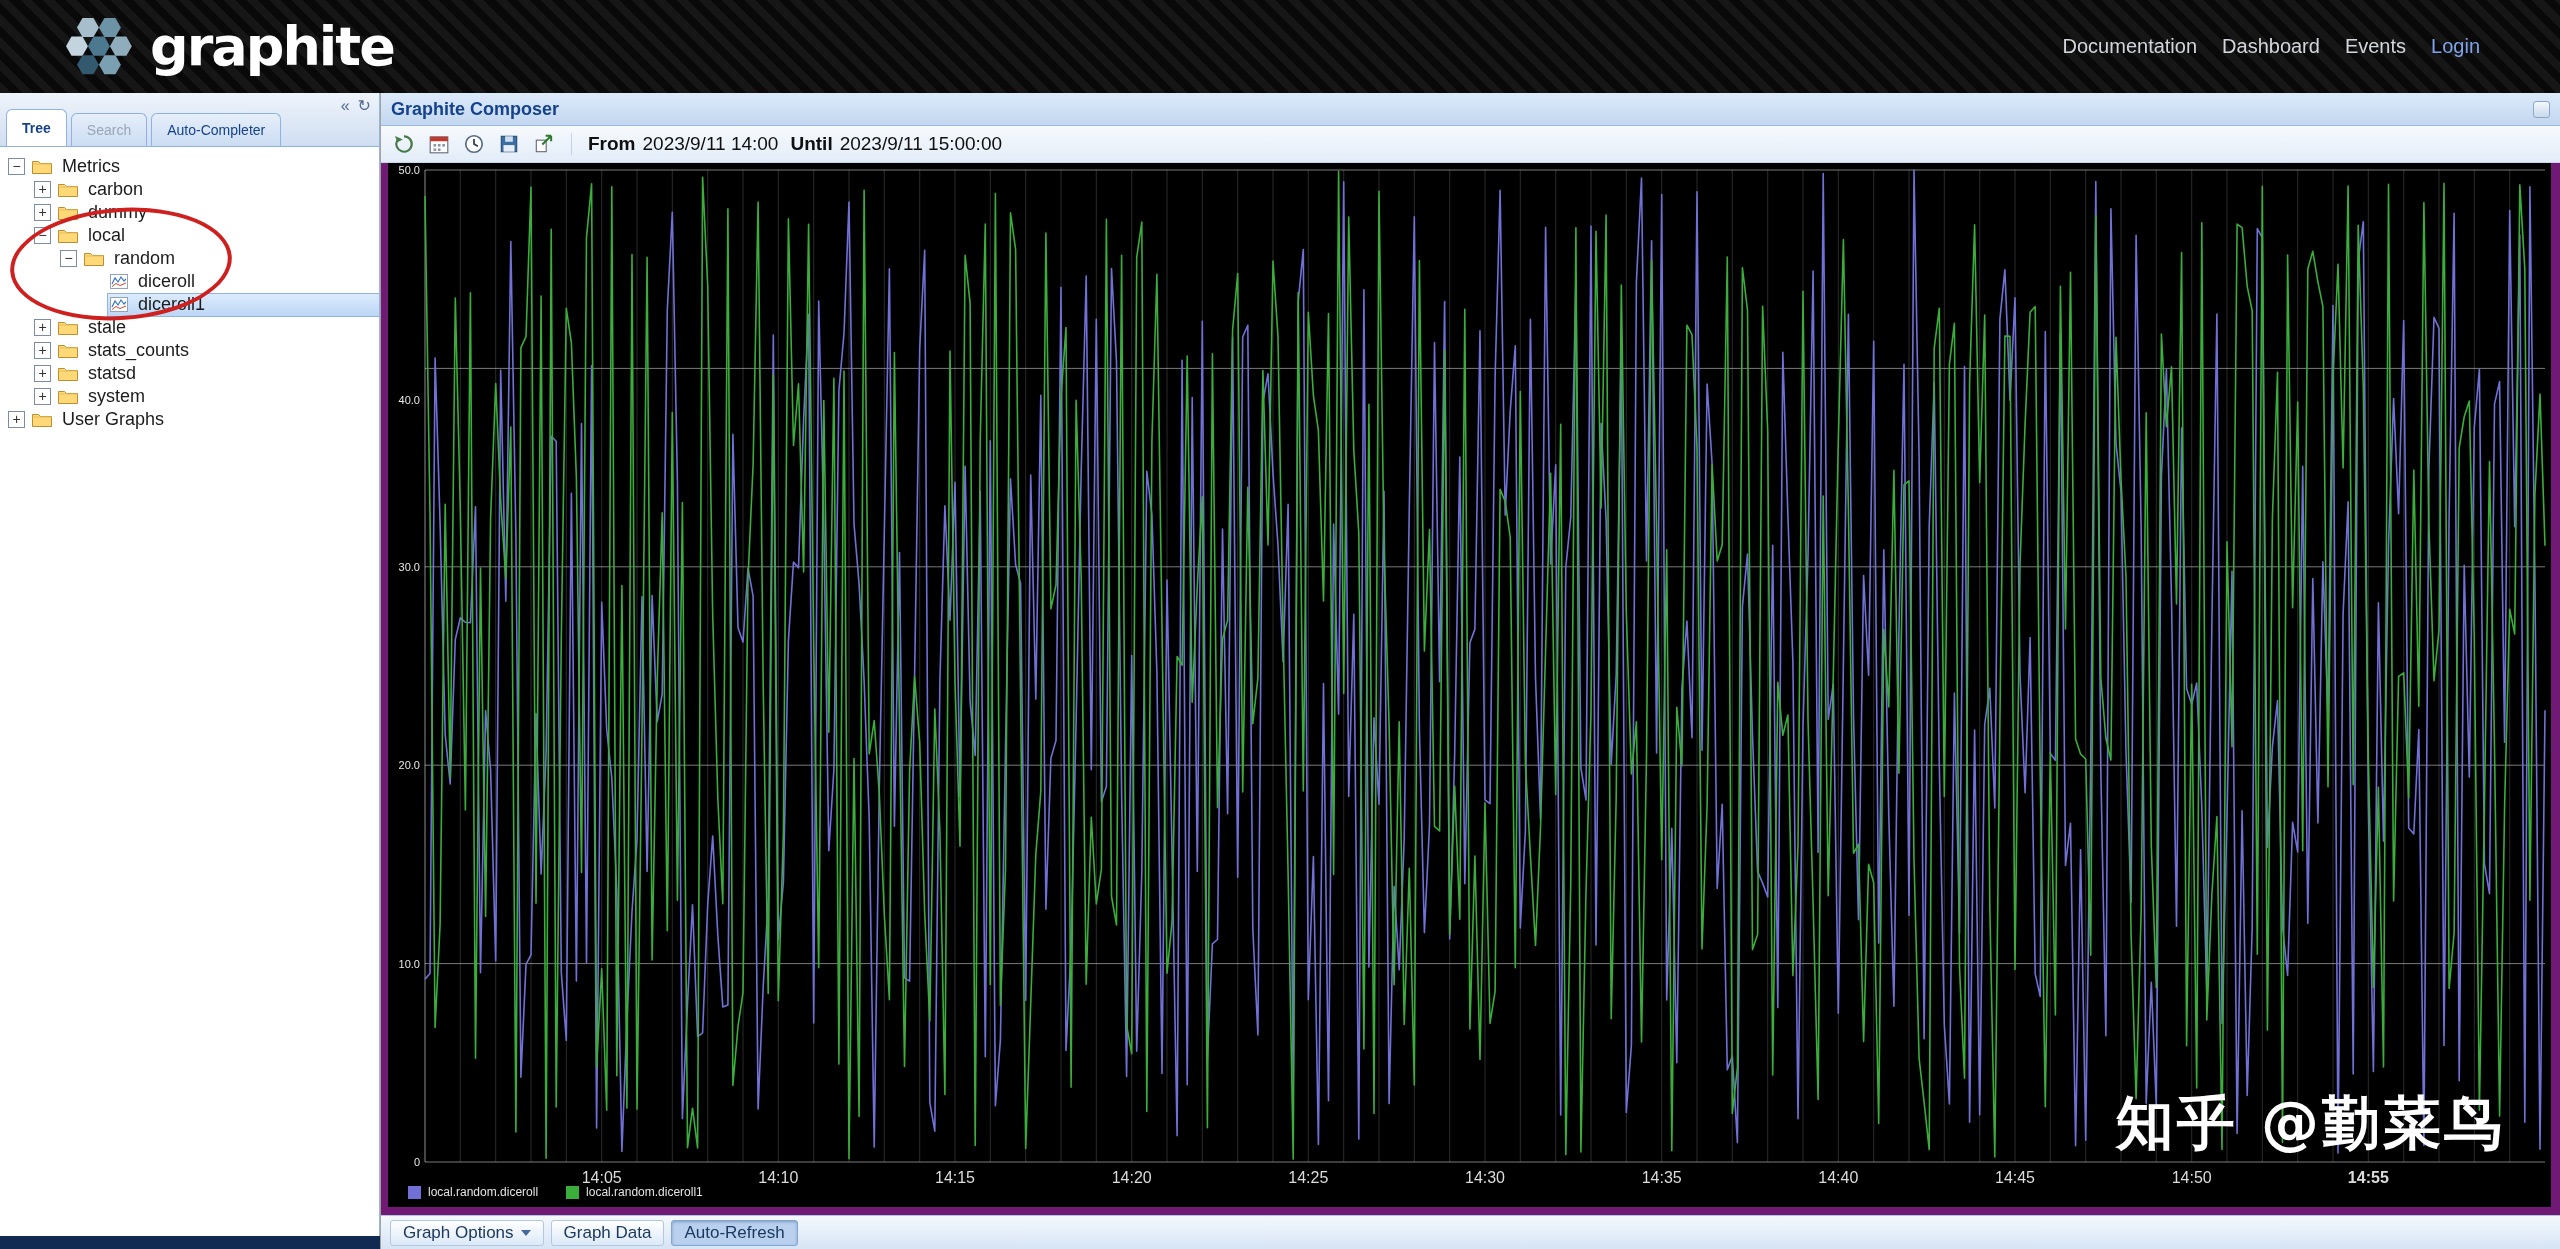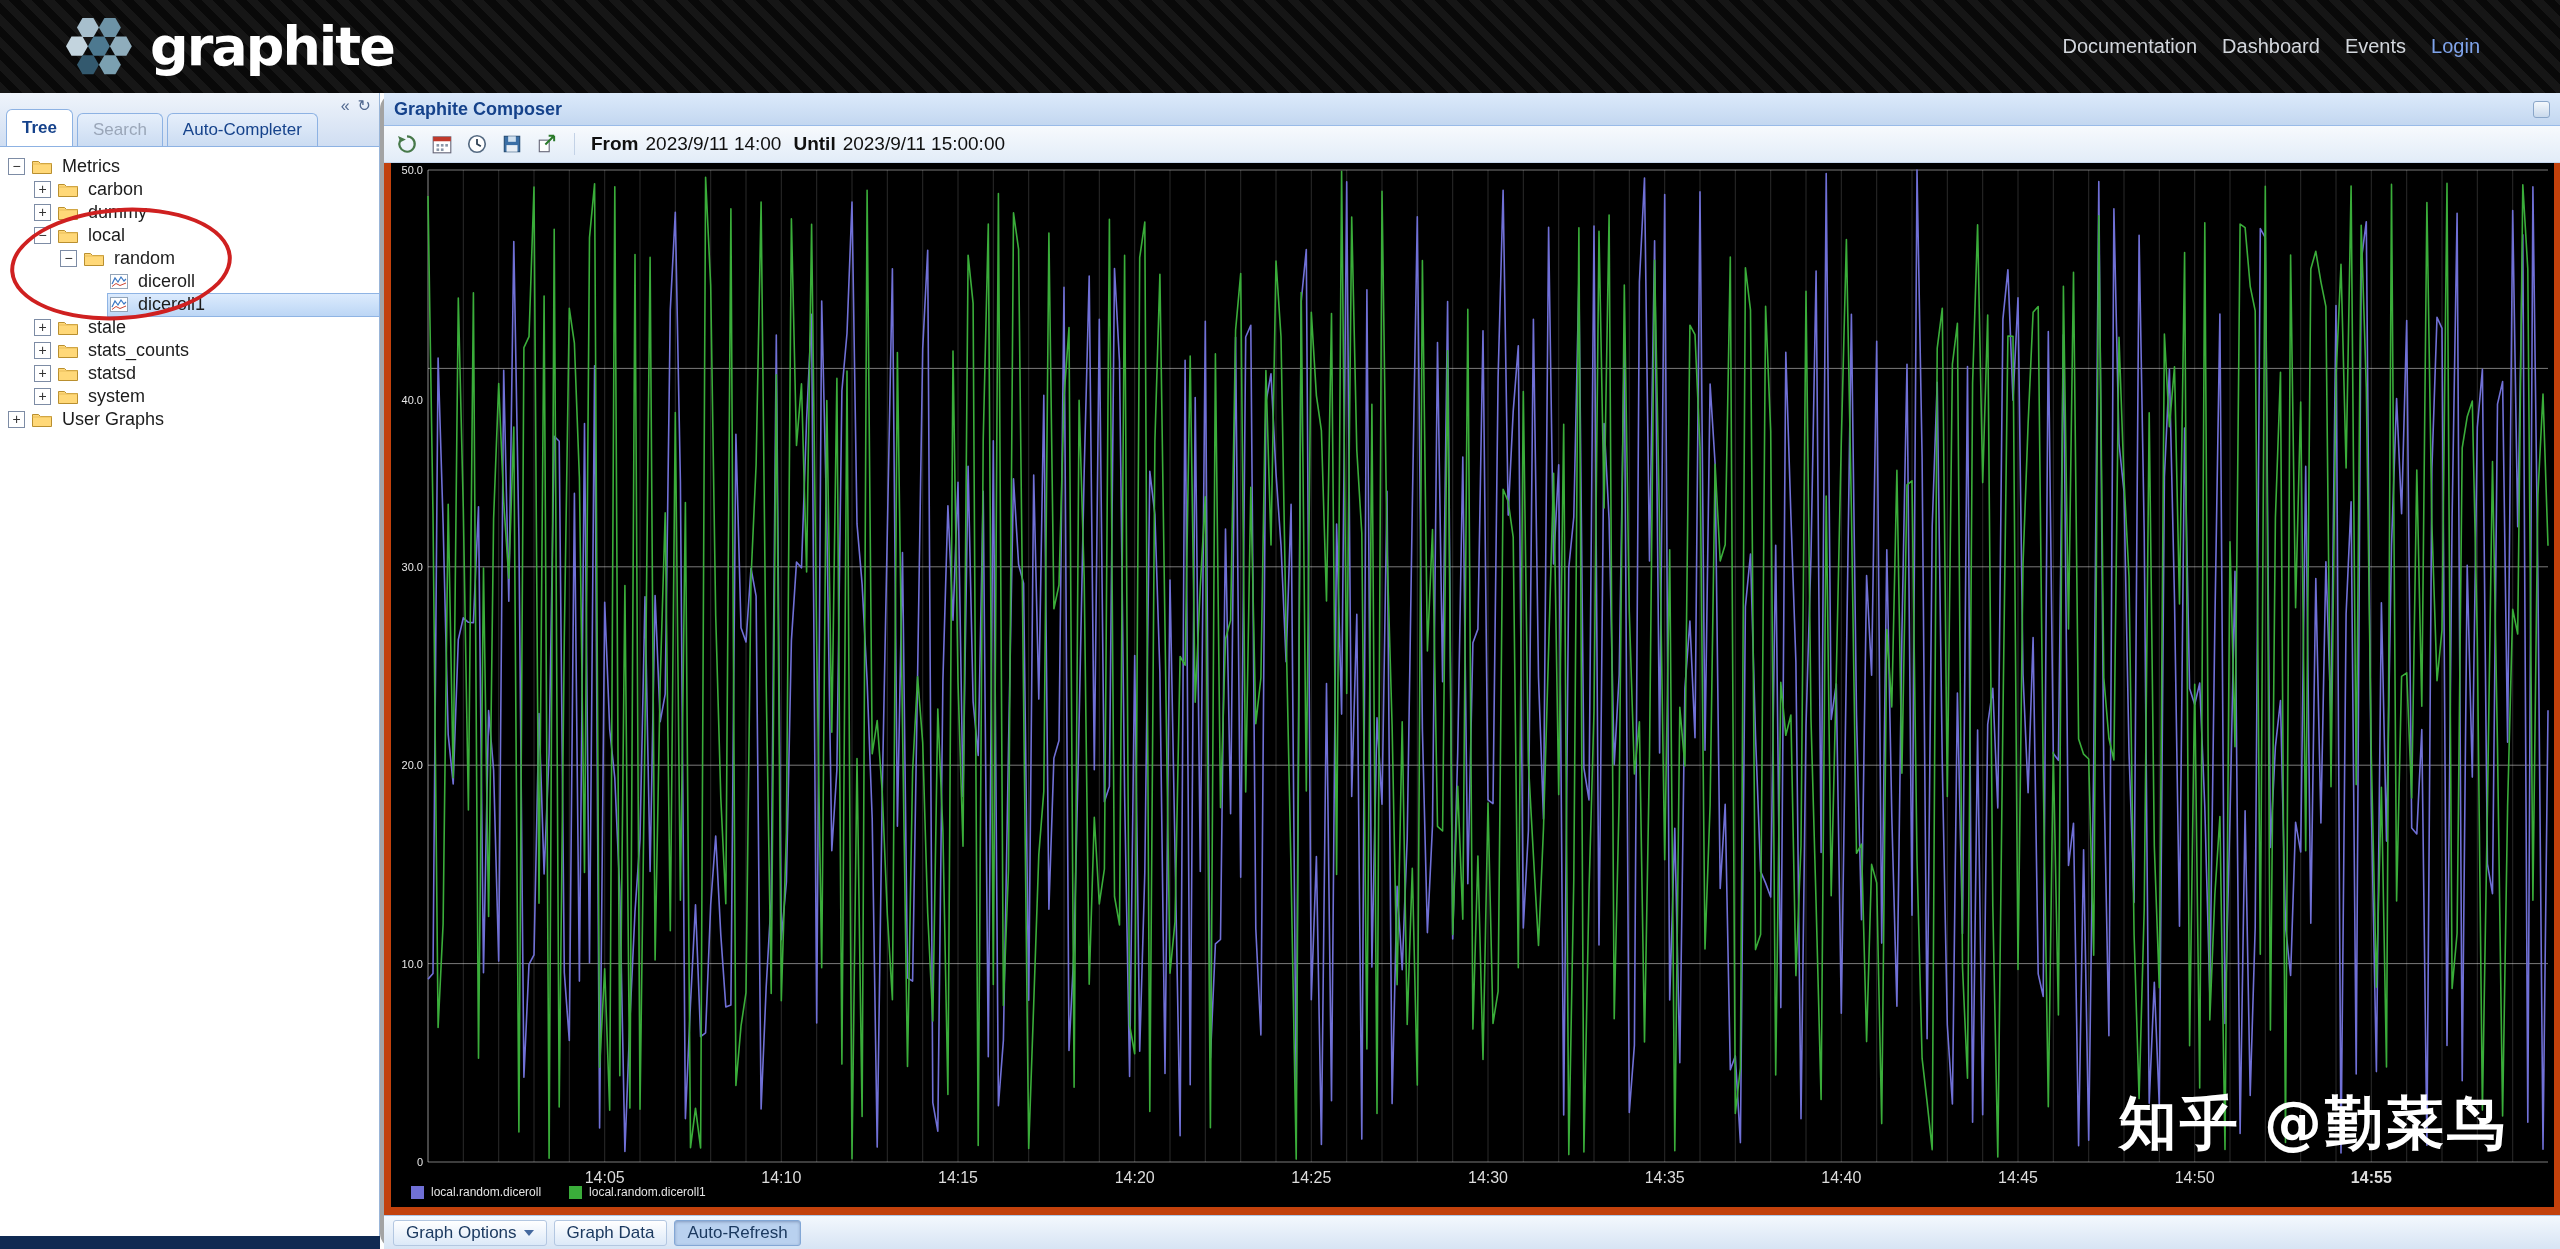--- a/index.html
+++ b/index.html
@@ -17,21 +17,21 @@
   .nav-link { color:#d2d6dc; font-size:20px; cursor:pointer; }
   .nav-link.accent { color:#7fa3ea; }
 
   
   .sidebar { position:absolute; left:0; top:93px; width:380px; bottom:0; background:#fff;
     border-right:1px solid #99b5d8; }
   .side-tabs { position:relative; height:54px; background:linear-gradient(#eff4fb,#d0def2);
     border-bottom:1px solid #8db2e3; padding:0 6px; display:flex; align-items:flex-end; gap:4px; }
   .side-tools { position:absolute; top:5px; right:8px; display:flex; gap:8px; }
   .side-tool { font-size:16px; color:#51688f; cursor:pointer; line-height:1; }
-  .tab { height:33px; padding:0 15px; display:flex; align-items:center; font-size:17px;
+  .tab { height:33px; padding:0 15px; display:flex; align-items:center; font-size:14px;
     color:#15428b; background:linear-gradient(#e6effb,#cbdcf2); border:1px solid #8db2e3;
     border-bottom:none; border-radius:6px 6px 0 0; cursor:pointer; white-space:nowrap; }
   .tab.active { background:#fff; height:37px; font-weight:bold; }
   .tab.disabled { color:#9aa6b8; }
 
   .tree { padding-top:8px; font-size:18px; color:#1c1c1c; }
   .tree-row { display:flex; align-items:center; height:23px; cursor:pointer; white-space:nowrap; }
   .indent { flex:none; }
   .expander { flex:none; width:17px; height:17px; border:1px solid #7d8ca5; background:#fff;
     color:#333; font-size:14px; line-height:14px; text-align:center; margin-right:5px; }
@@ -42,22 +42,22 @@
   .tree-label { padding:0 4px; }
 
   .annotation-ellipse { position:absolute; left:10px; top:208px; width:222px; height:112px;
     border:4px solid #cf2020; border-radius:50%; transform:rotate(-4deg);
     pointer-events:none; z-index:9; }
 
   .bottom-strip { position:absolute; left:0; bottom:0; width:380px; height:13px;
     background:#102a52; z-index:8; }
 
   
-  .main { position:absolute; left:380px; top:93px; right:0; bottom:0; background:#c2410c;
-    border-left:4px solid #a3a3a3;border-radius:16px; }
+  .main { position:absolute; left:380px; top:93px; right:0; bottom:0; background:#701a75;
+    border-left:1px solid #a3a3a3; }
   .composer-header { height:33px; background:linear-gradient(#dceafb,#c3d7f0);
     border-bottom:1px solid #99bbe8; display:flex; align-items:center; padding:0 10px;
     color:#15428b; font-weight:bold; font-size:18px; }
   .panel-tool { margin-left:auto; width:17px; height:17px; border:1px solid #8aa6c9;
     background:linear-gradient(#f4f8fc,#c9d9ec); border-radius:3px; cursor:pointer; }
   .toolbar { height:37px; background:linear-gradient(#f7fafd,#e2ecf8);
     border-bottom:1px solid #c6d6ec; display:flex; align-items:center; padding:0 12px; gap:13px; }
   .tb-icon { width:22px; height:22px; display:flex; cursor:pointer; }
   .tb-sep { width:1px; height:22px; background:#c3d2e6; margin:0 3px; }
   .range-text { font-size:19px; color:#101010; }

